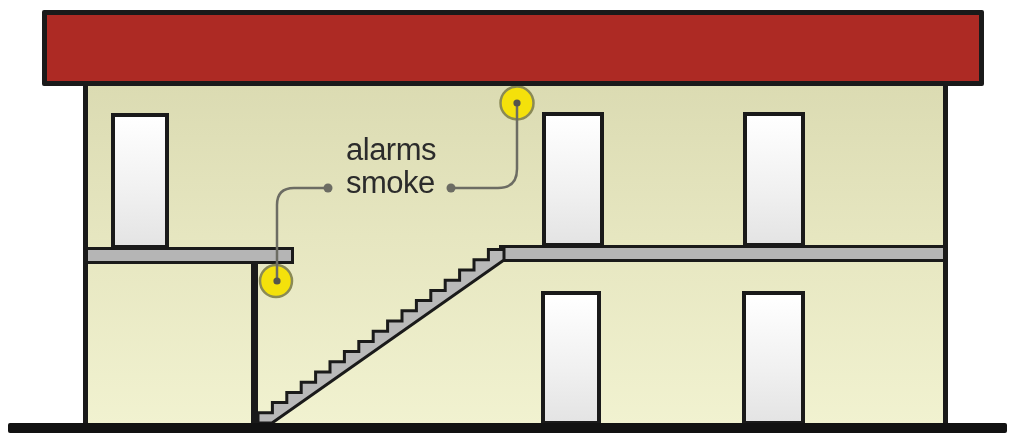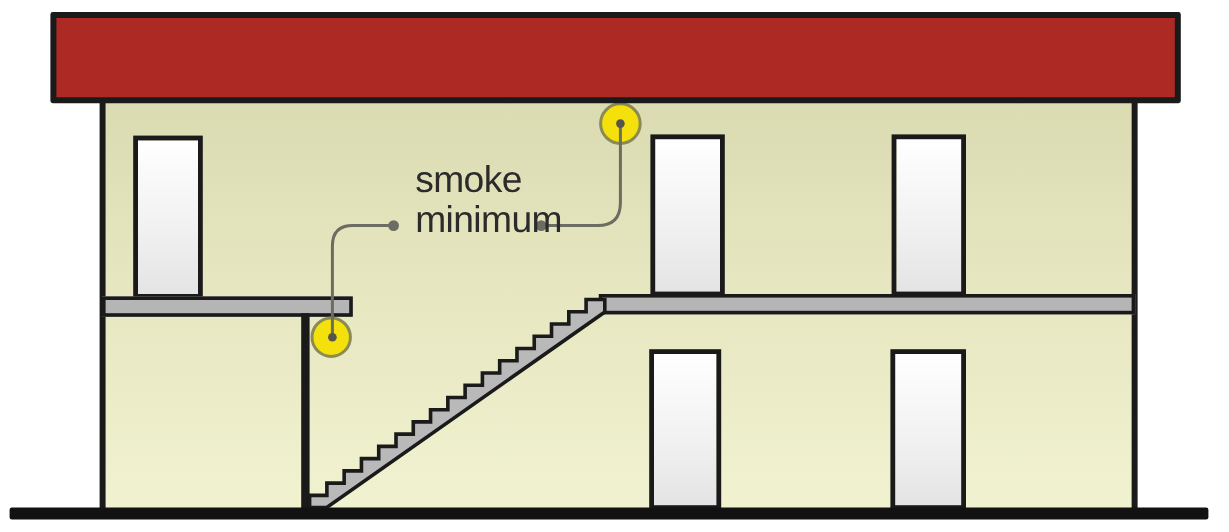--- a/index.html
+++ b/index.html
@@ -117,17 +117,17 @@
     <circle class="leader-dot" cx="451" cy="188" r="4.5"></circle>
     <circle class="alarm-center" cx="517" cy="103" r="3.6"></circle>
     <circle class="alarm-center" cx="277" cy="281" r="3.6"></circle>
   </svg>
 
   <div class="abs ground"></div>
 
   <div class="abs roof"></div>
 
   <div class="abs label">
+    <span>alarms</span>
     <span>smoke</span>
-    <span>minimum</span>
   </div>
 
 </div>
 
 </body></html>

